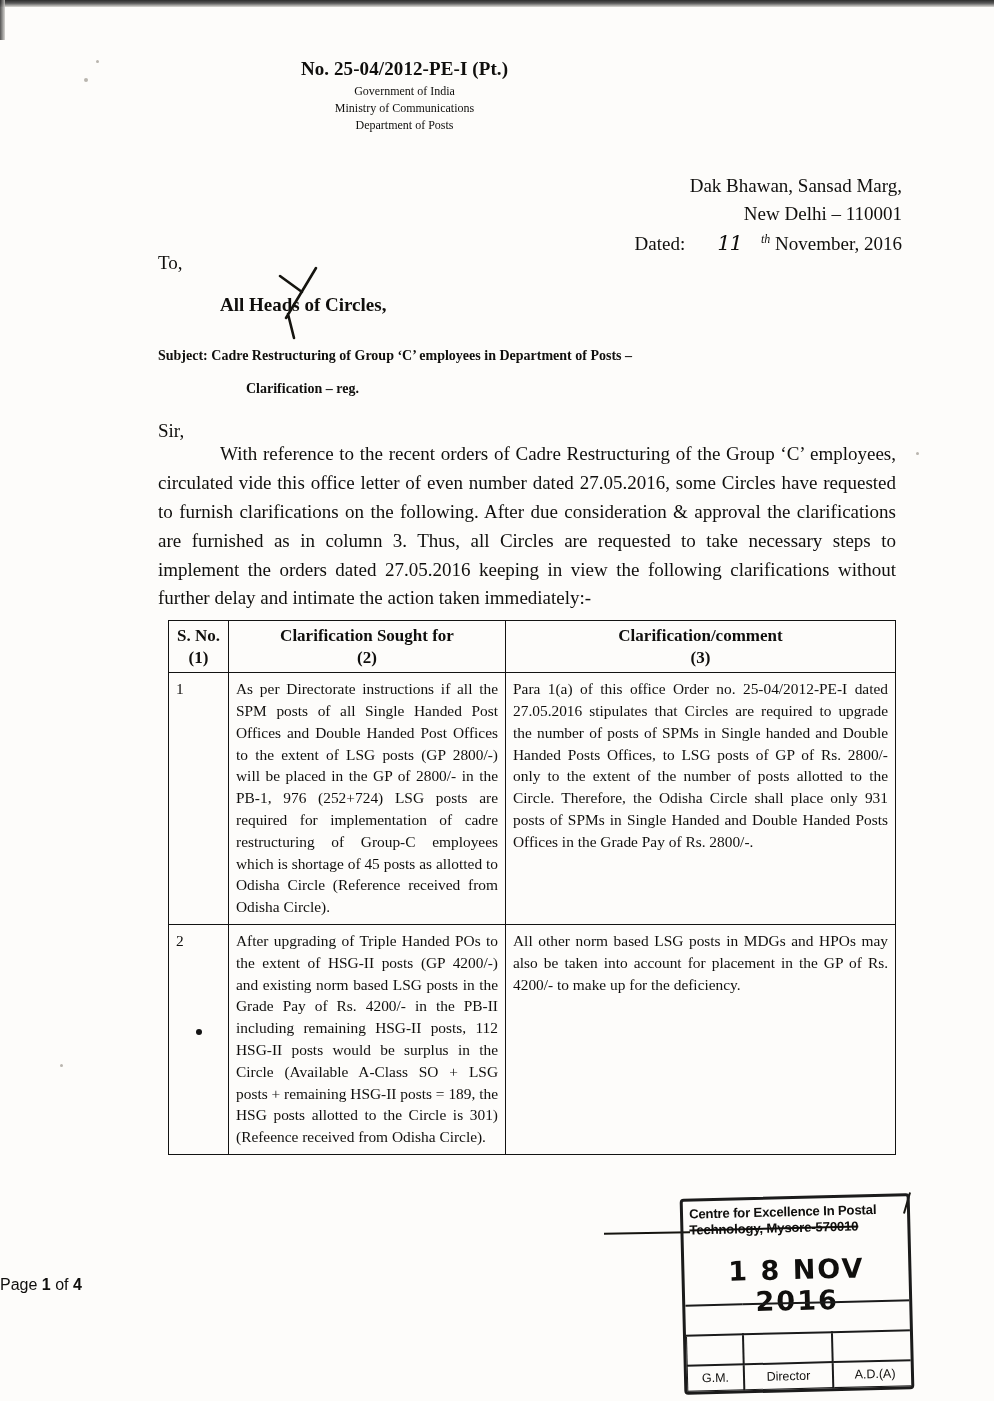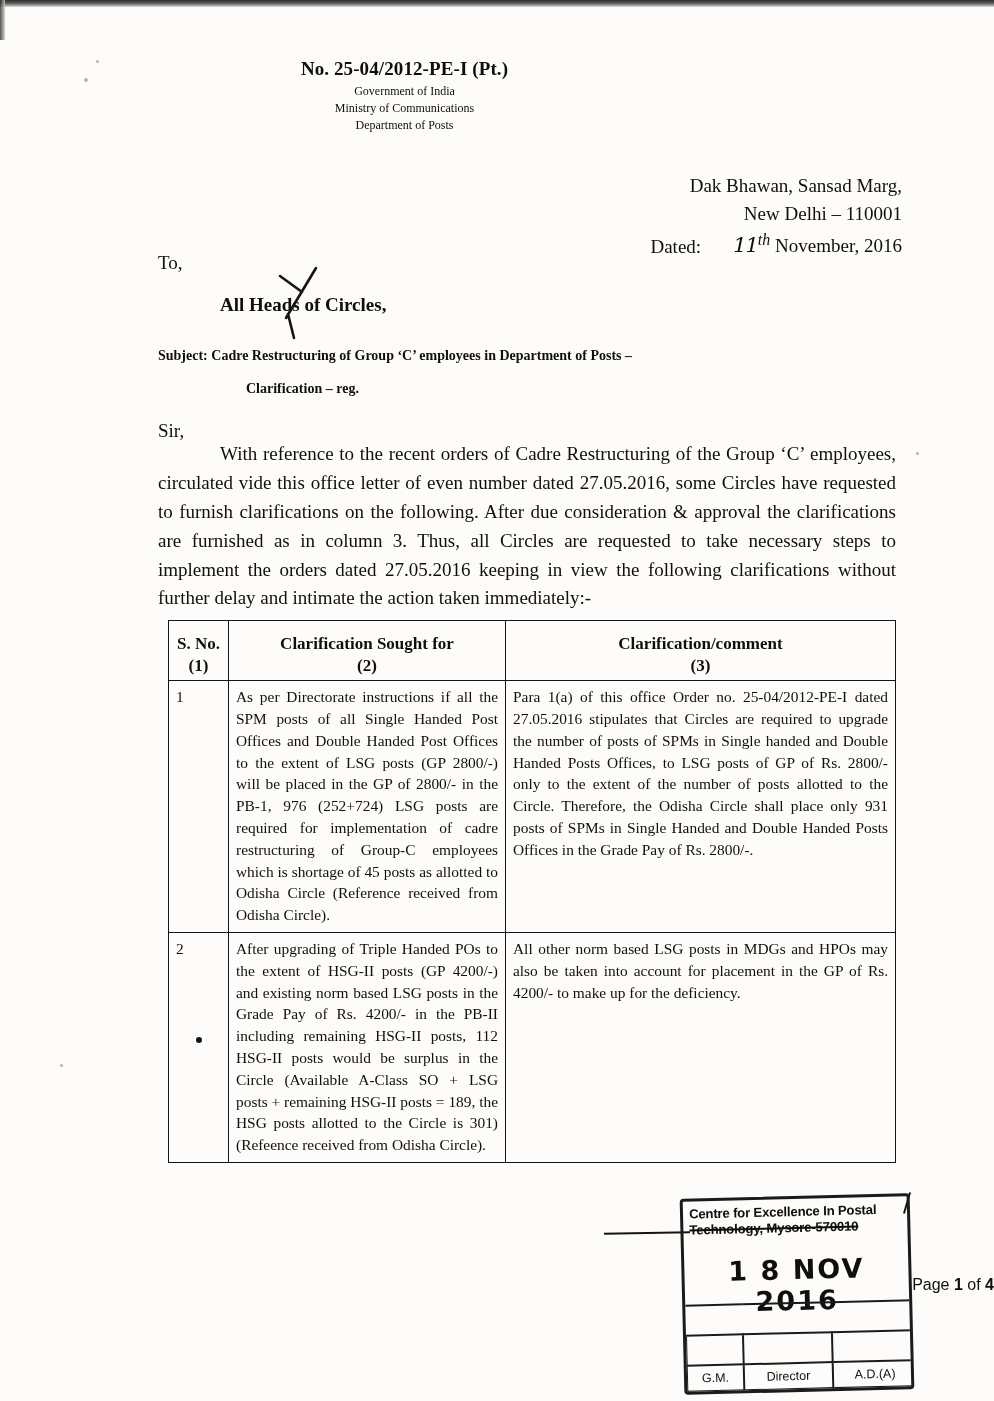--- a/index.html
+++ b/index.html
@@ -73,23 +73,24 @@
     white-space: nowrap;
   }
   .dated-label { margin-right: 32px; }
   .handwritten-date {
     font-family: "DejaVu Serif", serif;
     font-style: italic;
     font-size: 21px;
     letter-spacing: -1px;
   }
   .hw-sup {
-    font-size: 16px;
+    font-size: 12px;
     vertical-align: super;
     font-style: italic;
+    margin-left: 19px;
   }
 
   .to-line {
     position: absolute;
     top: 252px;
     left: 158px;
     font-size: 19px;
   }
   .addressee {
     position: absolute;
@@ -156,21 +157,21 @@
     font-size: 15.4px;
     line-height: 1.415;
     text-align: justify;
     font-weight: normal;
   }
   .clar-table th {
     text-align: center;
     font-weight: bold;
     font-size: 17px;
     line-height: 1.3;
-    padding-top: 12px;
+    padding-top: 4px;
     padding-bottom: 3px;
   }
   .col-sno { width: 60px; }
   .col-sought { width: 277px; }
   .col-comment { width: 390px; }
 
   .cell-sno {
     text-align: center;
     vertical-align: middle;
     font-size: 18px;
@@ -194,21 +195,21 @@
     background: #141414;
     border-radius: 50%;
   }
 
   
   .page-footer {
     position: absolute;
     top: 1276px;
     left: 0;
     width: 994px;
-    text-align: right;
+    text-align: left;
     font-family: "Liberation Sans", sans-serif;
     font-size: 16px;
   }
   .page-footer b { font-weight: bold; }
 
   
   .stamp {
     position: absolute;
     top: 1196px;
     left: 682px;

